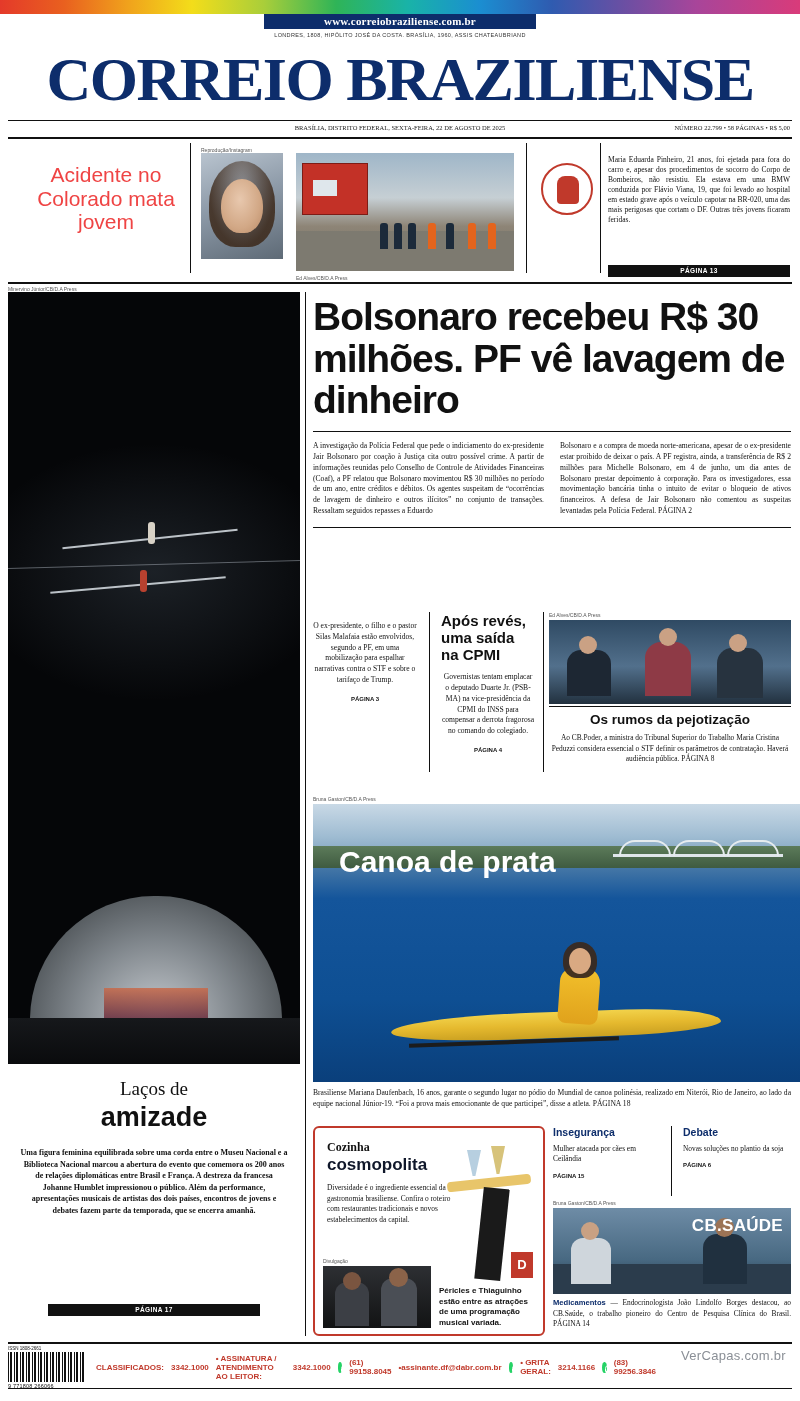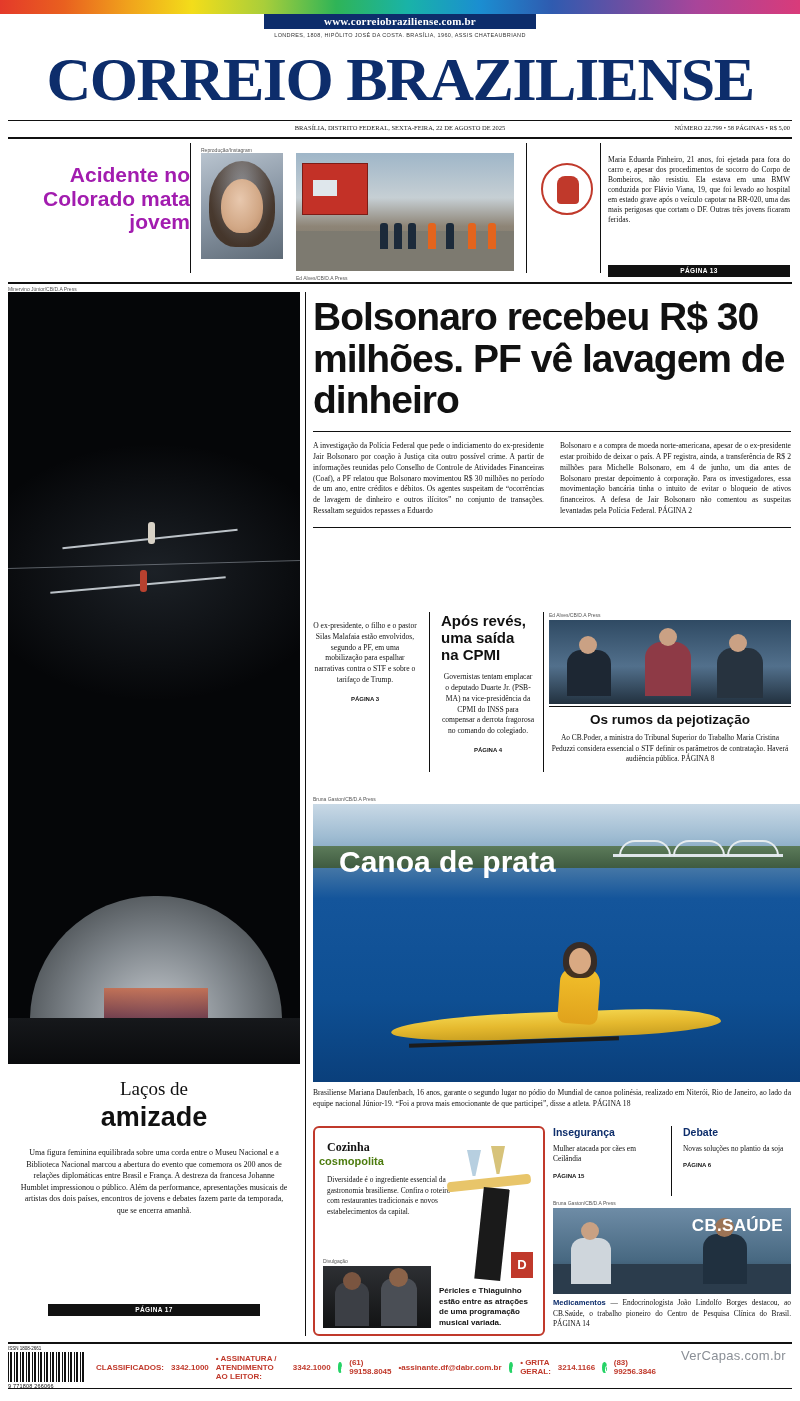--- a/index.html
+++ b/index.html
@@ -45,23 +45,23 @@
     font-size:6.5px; color:#222; font-family:"Liberation Serif", serif;
   }
   .dateline .center { text-align:center; }
   .dateline .right { position:absolute; right:10px; top:0; font-size:6.5px; }
   .head-rule2 { position:absolute; top:137px; left:8px; width:784px; height:2px; background:#111; }
 
   
   .topstrip { position:absolute; top:143px; left:8px; width:784px; height:138px; }
   .topstrip .vline { position:absolute; top:0; width:1px; height:130px; background:#111; }
   .acidente-title {
-    position:absolute; left:14px; top:20px; width:168px; text-align:right;
-    font-family:"Liberation Sans", sans-serif; font-weight:bold; font-size:21px;
-    line-height:1.12; color:#a21caf;
+    position:absolute; left:14px; top:20px; width:168px; text-align:center;
+    font-family:"Liberation Sans", sans-serif; font-weight:normal; font-size:21px;
+    line-height:1.12; color:#ef4444;
   }
   .credit { font-family:"Liberation Sans", sans-serif; font-size:5px; color:#555; }
   .portrait {
     position:absolute; left:193px; top:10px; width:82px; height:106px;
     background: linear-gradient(160deg,#b9c4cf 0%, #8d9aa8 45%, #5e6a76 100%);
     overflow:hidden;
   }
   .portrait .face {
     position:absolute; left:20px; top:26px; width:42px; height:54px; border-radius:50% 50% 45% 45%;
     background: radial-gradient(ellipse at 45% 38%, #e8c8ae 0%, #d2a886 60%, #b98a67 100%);
@@ -131,21 +131,21 @@
   }
   .bigphoto .floor {
     position:absolute; left:0; bottom:0; width:292px; height:46px;
     background: linear-gradient(180deg,#16181b,#0a0b0d);
   }
   .lacos-box {
     position:absolute; top:1068px; left:8px; width:292px; height:268px;
   }
   .lacos-t1 { text-align:center; font-size:19px; margin-top:10px; }
   .lacos-t2 { text-align:center; font-family:"Liberation Sans", sans-serif; font-weight:bold; font-size:27px; margin-top:2px; }
-  .lacos-text { margin:14px 12px 16px 12px; font-size:8px; line-height:1.45; text-align:center; }
+  .lacos-text { margin:14px 12px 16px 12px; font-size:8px; line-height:1.45; text-align:center;font-weight:bold; }
 
   
   .vsep1 { position:absolute; top:292px; left:305px; width:1px; height:1044px; background:#111; }
   .main { position:absolute; top:296px; left:313px; width:478px; }
   .main-head {
     font-family:"Liberation Sans", sans-serif; font-weight:bold;
     font-size:39px; line-height:1.07; letter-spacing:-1px; color:#111;
   }
   .main-rule { margin-top:10px; width:478px; height:1px; background:#111; }
   .main-cols { display:flex; gap:16px; margin-top:9px; }
@@ -217,21 +217,21 @@
   .canoa-cap {
     position:absolute; left:313px; top:1088px; width:478px; font-size:7.6px; line-height:1.44; text-align:justify;
   }
 
   
   .cozinha {
     position:absolute; left:313px; top:1126px; width:232px; height:210px;
     border:2px solid #c0392b; border-radius:6px; overflow:hidden;
   }
   .cozinha h5 { margin:12px 0 0 12px; font-family:"Liberation Serif", serif; font-size:12px; }
-  .cozinha h4 { margin:0 0 0 4px; font-family:"Liberation Sans", sans-serif; font-weight:bold; font-size:11px; color:#4d7c0f; }
+  .cozinha h4 { margin:0 0 0 12px; font-family:"Liberation Sans", sans-serif; font-weight:bold; font-size:17px; color:#0f172a; }
   .cozinha p { margin:8px 12px 0 12px; font-size:7.4px; line-height:1.42; width:130px; }
   .cozinha .arm {
     position:absolute; right:8px; top:16px; width:86px; height:120px;
   }
   .cozinha .tray { position:absolute; right:4px; top:34px; width:84px; height:10px; background:#e8c56a; border-radius:4px; transform:rotate(-6deg); }
   .cozinha .sleeve { position:absolute; right:30px; top:44px; width:26px; height:92px; background:#1a1a1a; transform:rotate(6deg); }
   .cozinha .glass1 { position:absolute; right:54px; top:6px; width:14px; height:26px; background:#b7cfe0; clip-path: polygon(0 0,100% 0,60% 100%,40% 100%); }
   .cozinha .glass2 { position:absolute; right:30px; top:2px; width:14px; height:28px; background:#d7c37a; clip-path: polygon(0 0,100% 0,60% 100%,40% 100%); }
   .cozinha .dlogo {
     position:absolute; right:10px; bottom:56px; width:22px; height:26px; background:#c0392b; color:#fff;

